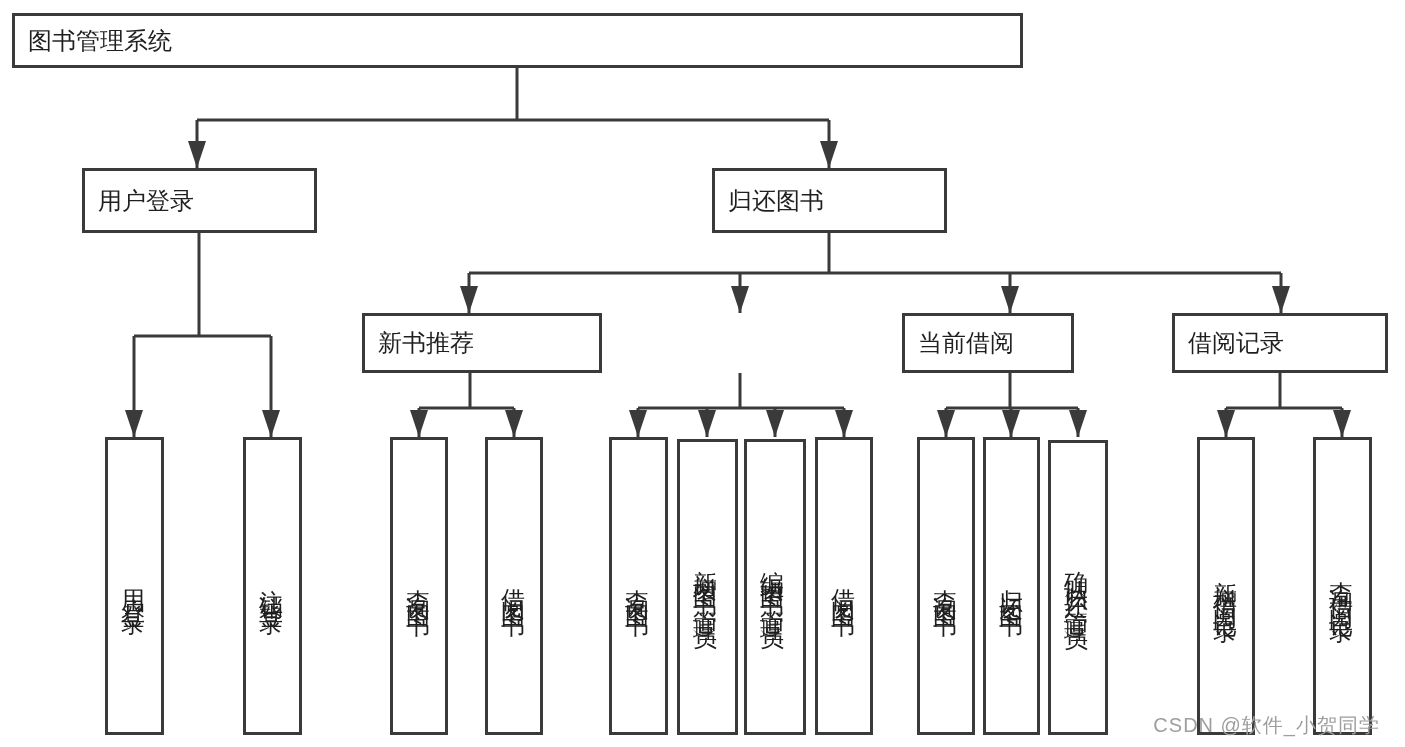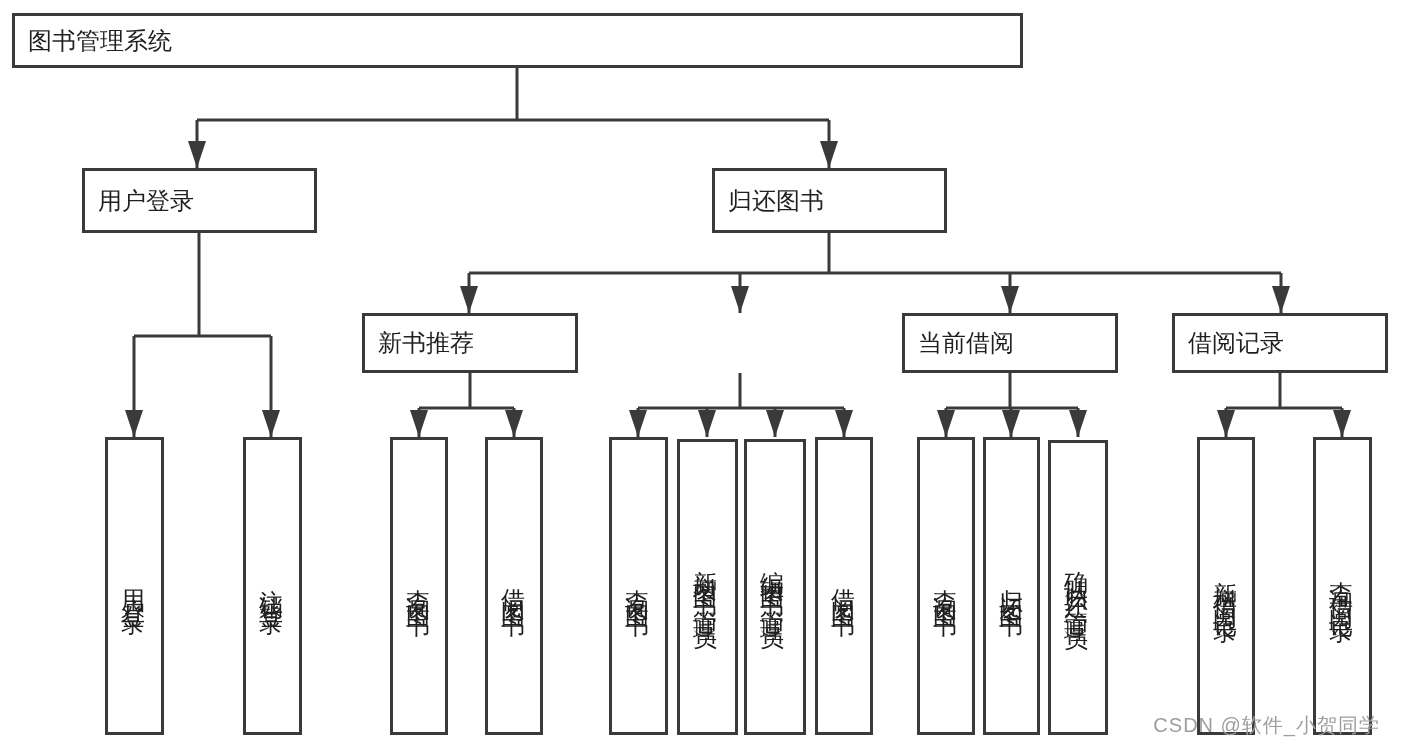--- a/index.html
+++ b/index.html
@@ -106,24 +106,24 @@
     <span>图书管理系统</span>
   </div>
 
   <div class="box" style="left:82px;top:168px;width:235px;height:65px">
     <span>用户登录</span>
   </div>
   <div class="box" style="left:712px;top:168px;width:235px;height:65px">
     <span>归还图书</span>
   </div>
 
-  <div class="box" style="left:362px;top:313px;width:216px;height:60px">
+  <div class="box" style="left:362px;top:313px;width:240px;height:60px">
     <span>新书推荐</span>
   </div>
-  <div class="box" style="left:902px;top:313px;width:216px;height:60px">
+  <div class="box" style="left:902px;top:313px;width:172px;height:60px">
     <span>当前借阅</span>
   </div>
   <div class="box" style="left:1172px;top:313px;width:216px;height:60px">
     <span>借阅记录</span>
   </div>
 
   <div class="box vbox" style="left:105px;top:437px;width:59px;height:298px">
     <span>用户登录</span>
   </div>
   <div class="box vbox" style="left:243px;top:437px;width:59px;height:298px">

